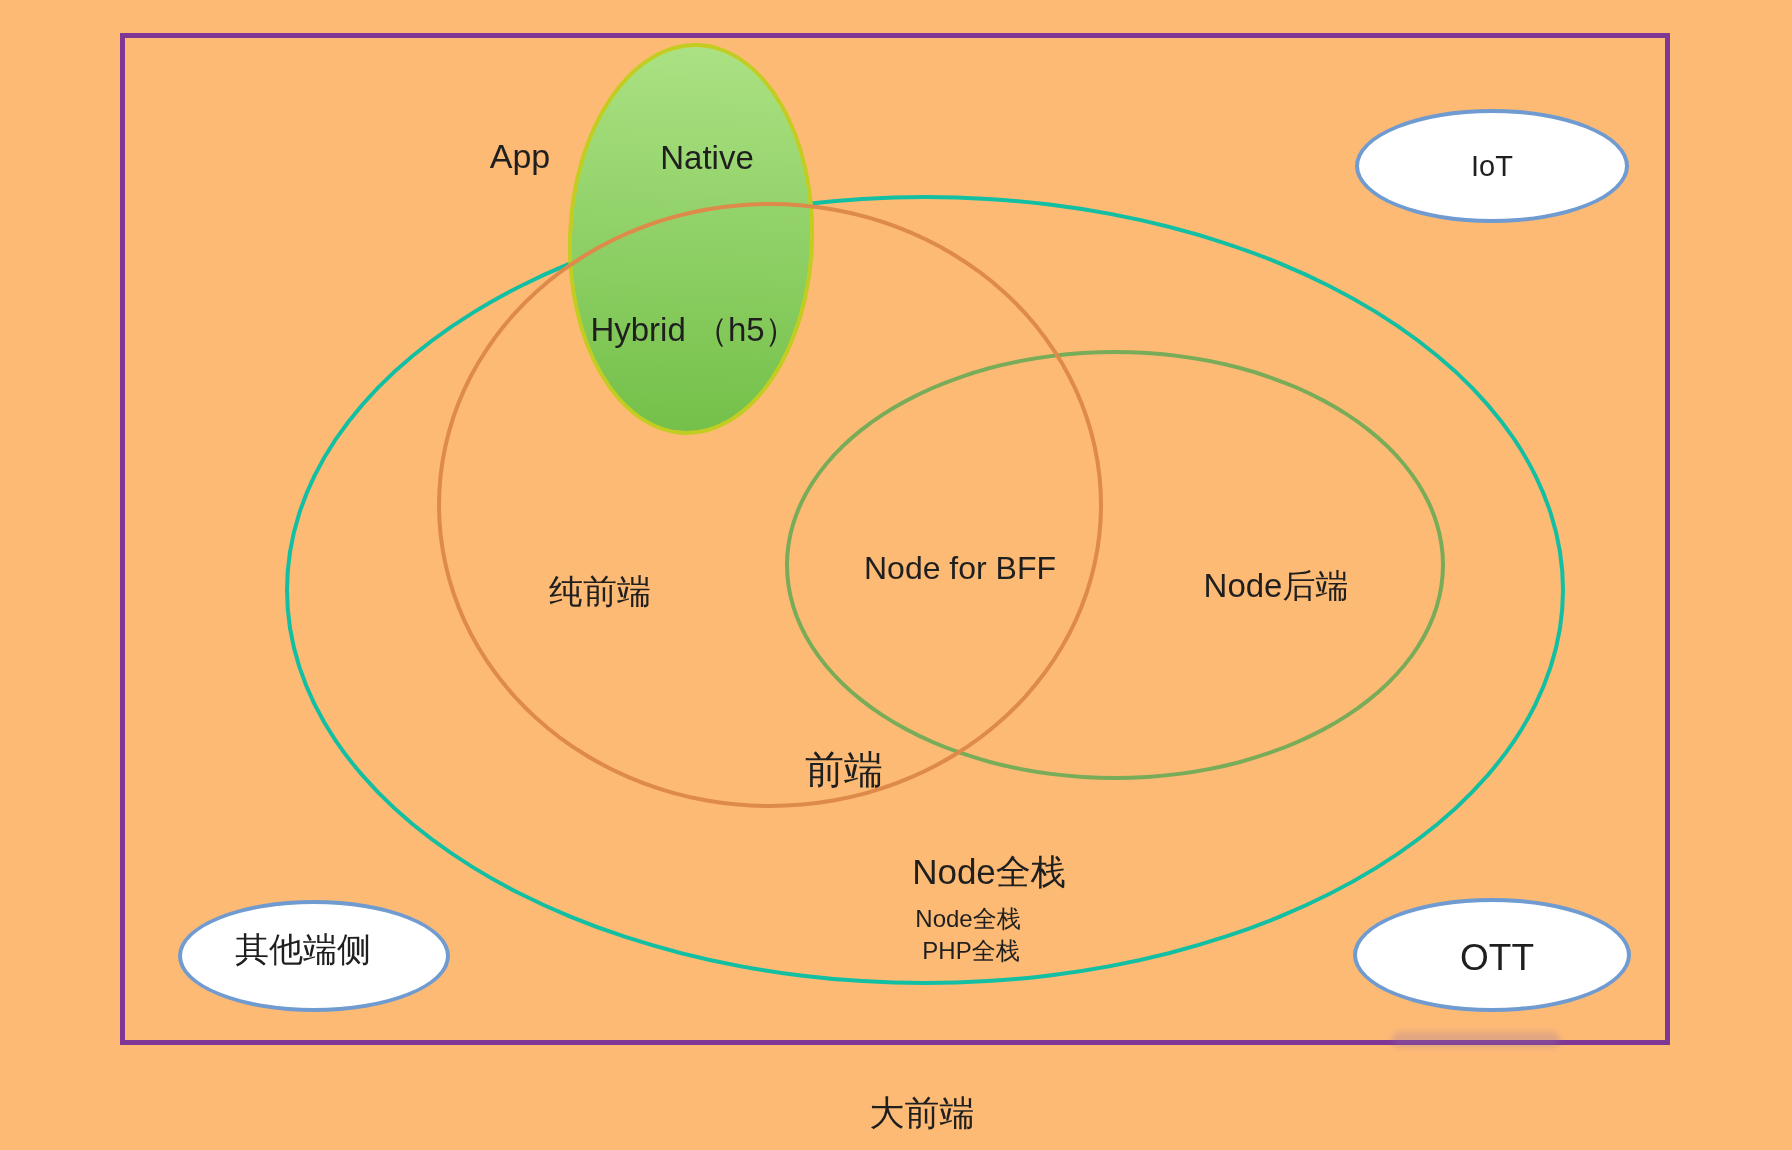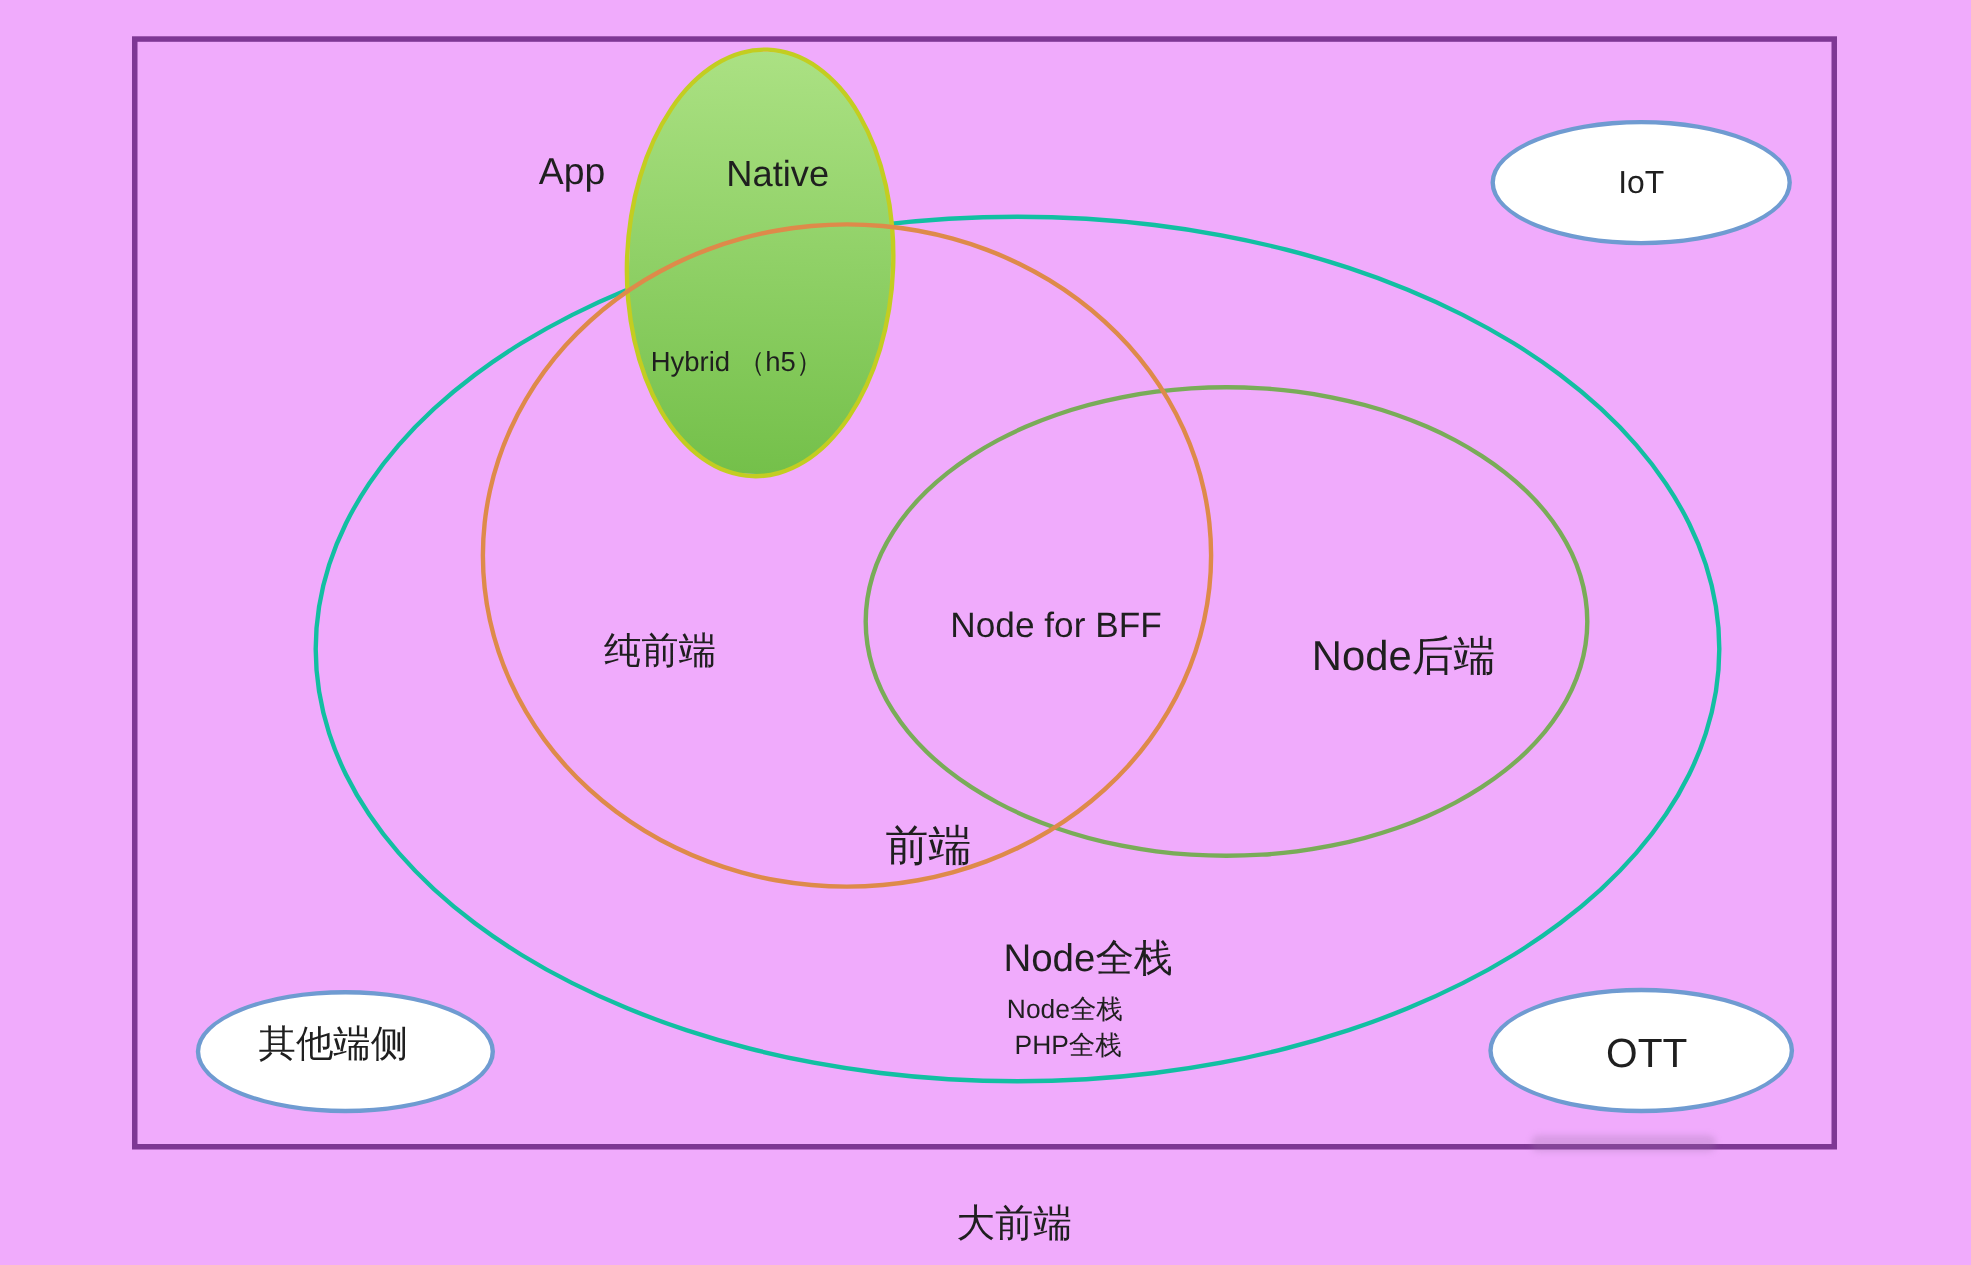--- a/index.html
+++ b/index.html
@@ -1,21 +1,21 @@
 <!DOCTYPE html>
 <html><head>
 <meta charset="utf-8">
 <style>
   html, body { margin: 0; padding: 0; background: #ffffff; }
   .stage {
     position: relative;
     width: 1792px;
     height: 1150px;
     overflow: hidden;
-    background: #f0abfc;
+    background: #fdba74;
     font-family: "Liberation Sans", "DejaVu Sans", sans-serif;
   }
   .ellipse {
     position: absolute;
     border-radius: 50%;
     border-style: solid;
     background: transparent;
     box-sizing: border-box;
   }
   .rect-frame {
@@ -68,29 +68,29 @@
   <div class="ellipse z-blue" style="left: 178px; top: 900px; width: 272px; height: 112px; border-color: rgb(111, 155, 209);"></div>
 
   <div class="ellipse z-blue" style="left: 1353px; top: 898px; width: 278px; height: 114px; border-color: rgb(111, 155, 209);"></div>
 
   <div class="watermark-smudge"></div>
 
   <div class="lbl" style="left:520px; top:157px; font-size:34px;">App</div>
 
   <div class="lbl" style="left:707px; top:158px; font-size:33px;">Native</div>
 
-  <div class="lbl" style="left:670px; top:330px; font-size:25px;text-align:center;">Hybrid （h5）</div>
+  <div class="lbl" style="left:694px; top:330px; font-size:33px;text-align:center;">Hybrid （h5）</div>
 
   <div class="lbl" style="left:1492px; top:167px; font-size:29px;">IoT</div>
 
   <div class="lbl" style="left:600px; top:592px; font-size:34px;">纯前端</div>
 
   <div class="lbl" style="left:960px; top:569px; font-size:32px;">Node for BFF</div>
 
-  <div class="lbl" style="left:1276px; top:598px; font-size:38px;">Node后端</div>
+  <div class="lbl" style="left:1276px; top:586px; font-size:33px;">Node后端</div>
 
   <div class="lbl" style="left:844px; top:770px; font-size:39px;">前端</div>
 
   <div class="lbl" style="left:989px; top:872px; font-size:35px;">Node全栈</div>
 
   <div class="lbl" style="left:968px; top:919px; font-size:24px;">Node全栈</div>
 
   <div class="lbl" style="left:971px; top:951px; font-size:24px;">PHP全栈</div>
 
   <div class="lbl" style="left:303px; top:950px; font-size:34px;">其他端侧</div>

